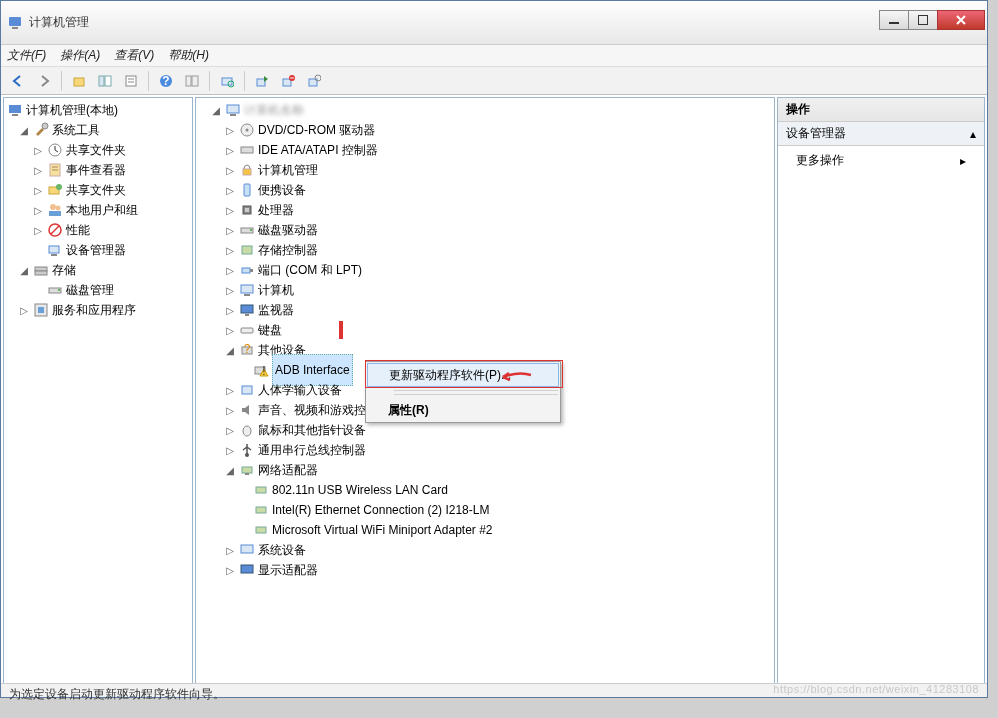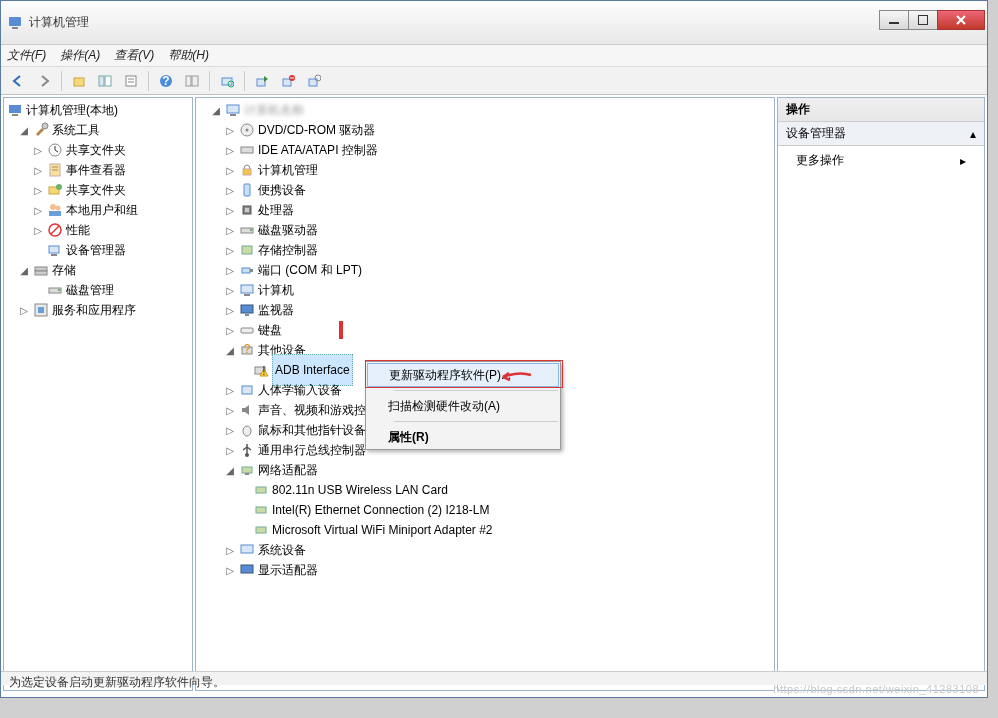--- a/index.html
+++ b/index.html
@@ -31,21 +31,21 @@
 .righthdr { background:linear-gradient(#f0f0f0,#e6e6e6); padding:3px 8px; font-weight:bold; border-bottom:1px solid #ccc;}
 .rightsub { background:#eef2f7; padding:3px 8px; border-bottom:1px solid #ccc; display:flex; justify-content:space-between; align-items:center;}
 .rightitem { padding:6px 18px; display:flex; justify-content:space-between; align-items:center;}
 .ctxmenu { position:absolute; left:364px; top:360px; width:196px; background:#f3f3f3; border:1px solid #9a9a9a; box-shadow:2px 2px 4px rgba(0,0,0,.3); z-index:50;}
 .ctxitem { height:24px; display:flex; align-items:center; padding:0 22px; }
 .ctxitem.hi { border:1px solid #8db6e8; background:#e6f0fb; margin:1px; padding:0 21px;}
 .ctxsep { height:1px; background:#d0d0d0; margin:3px 2px 3px 28px;}
 .ctxbox  { position:absolute; left:364px; top:359px; width:198px; height:28px; border:1px solid #d33; z-index:60; pointer-events:none;}
 .redmark { position:absolute; left:338px; top:320px; width:4px; height:18px; background:#d33; z-index:60; }
 .redarrow{ position:absolute; left:500px; top:368px; z-index:60; pointer-events:none;}
-.status { position:absolute; bottom:12px; left:0; right:0; height:14px; background:#f2f2f2; border-top:1px solid #ccc; padding:2px 8px; color:#333;}
+.status { position:absolute; bottom:0; left:0; right:0; height:14px; background:#f2f2f2; border-top:1px solid #ccc; padding:2px 8px; color:#333;}
 .watermark{position:absolute; right:8px; bottom:2px; color:#c8c8c8; font-size:11px; letter-spacing:.5px;}
 svg{display:block;}
 </style>
 </head>
 <body>
 
 <div class="window">
 
   <div class="titlebar">
     <span class="ico">
@@ -517,23 +517,20 @@
       </div>
     </div>
 
   </div>
 
   <div class="ctxmenu">
     <div class="ctxitem hi">
         <span>更新驱动程序软件(P)...</span>
       </div>
     <div class="ctxsep"></div>
-    <div class="ctxitem">
-        <span>扫描检测硬件改动(A)</span>
-      </div>
     <div class="ctxsep"></div>
     <div class="ctxitem">
         <b>属性(R)</b>
       </div>
   </div>
 
   <div class="ctxbox"></div>
   <div class="redmark"></div>
   <svg class="redarrow" width="40" height="16">
       <path d="M2 8 Q18 2 30 6" stroke="#d33" stroke-width="2.5" fill="none"></path>

